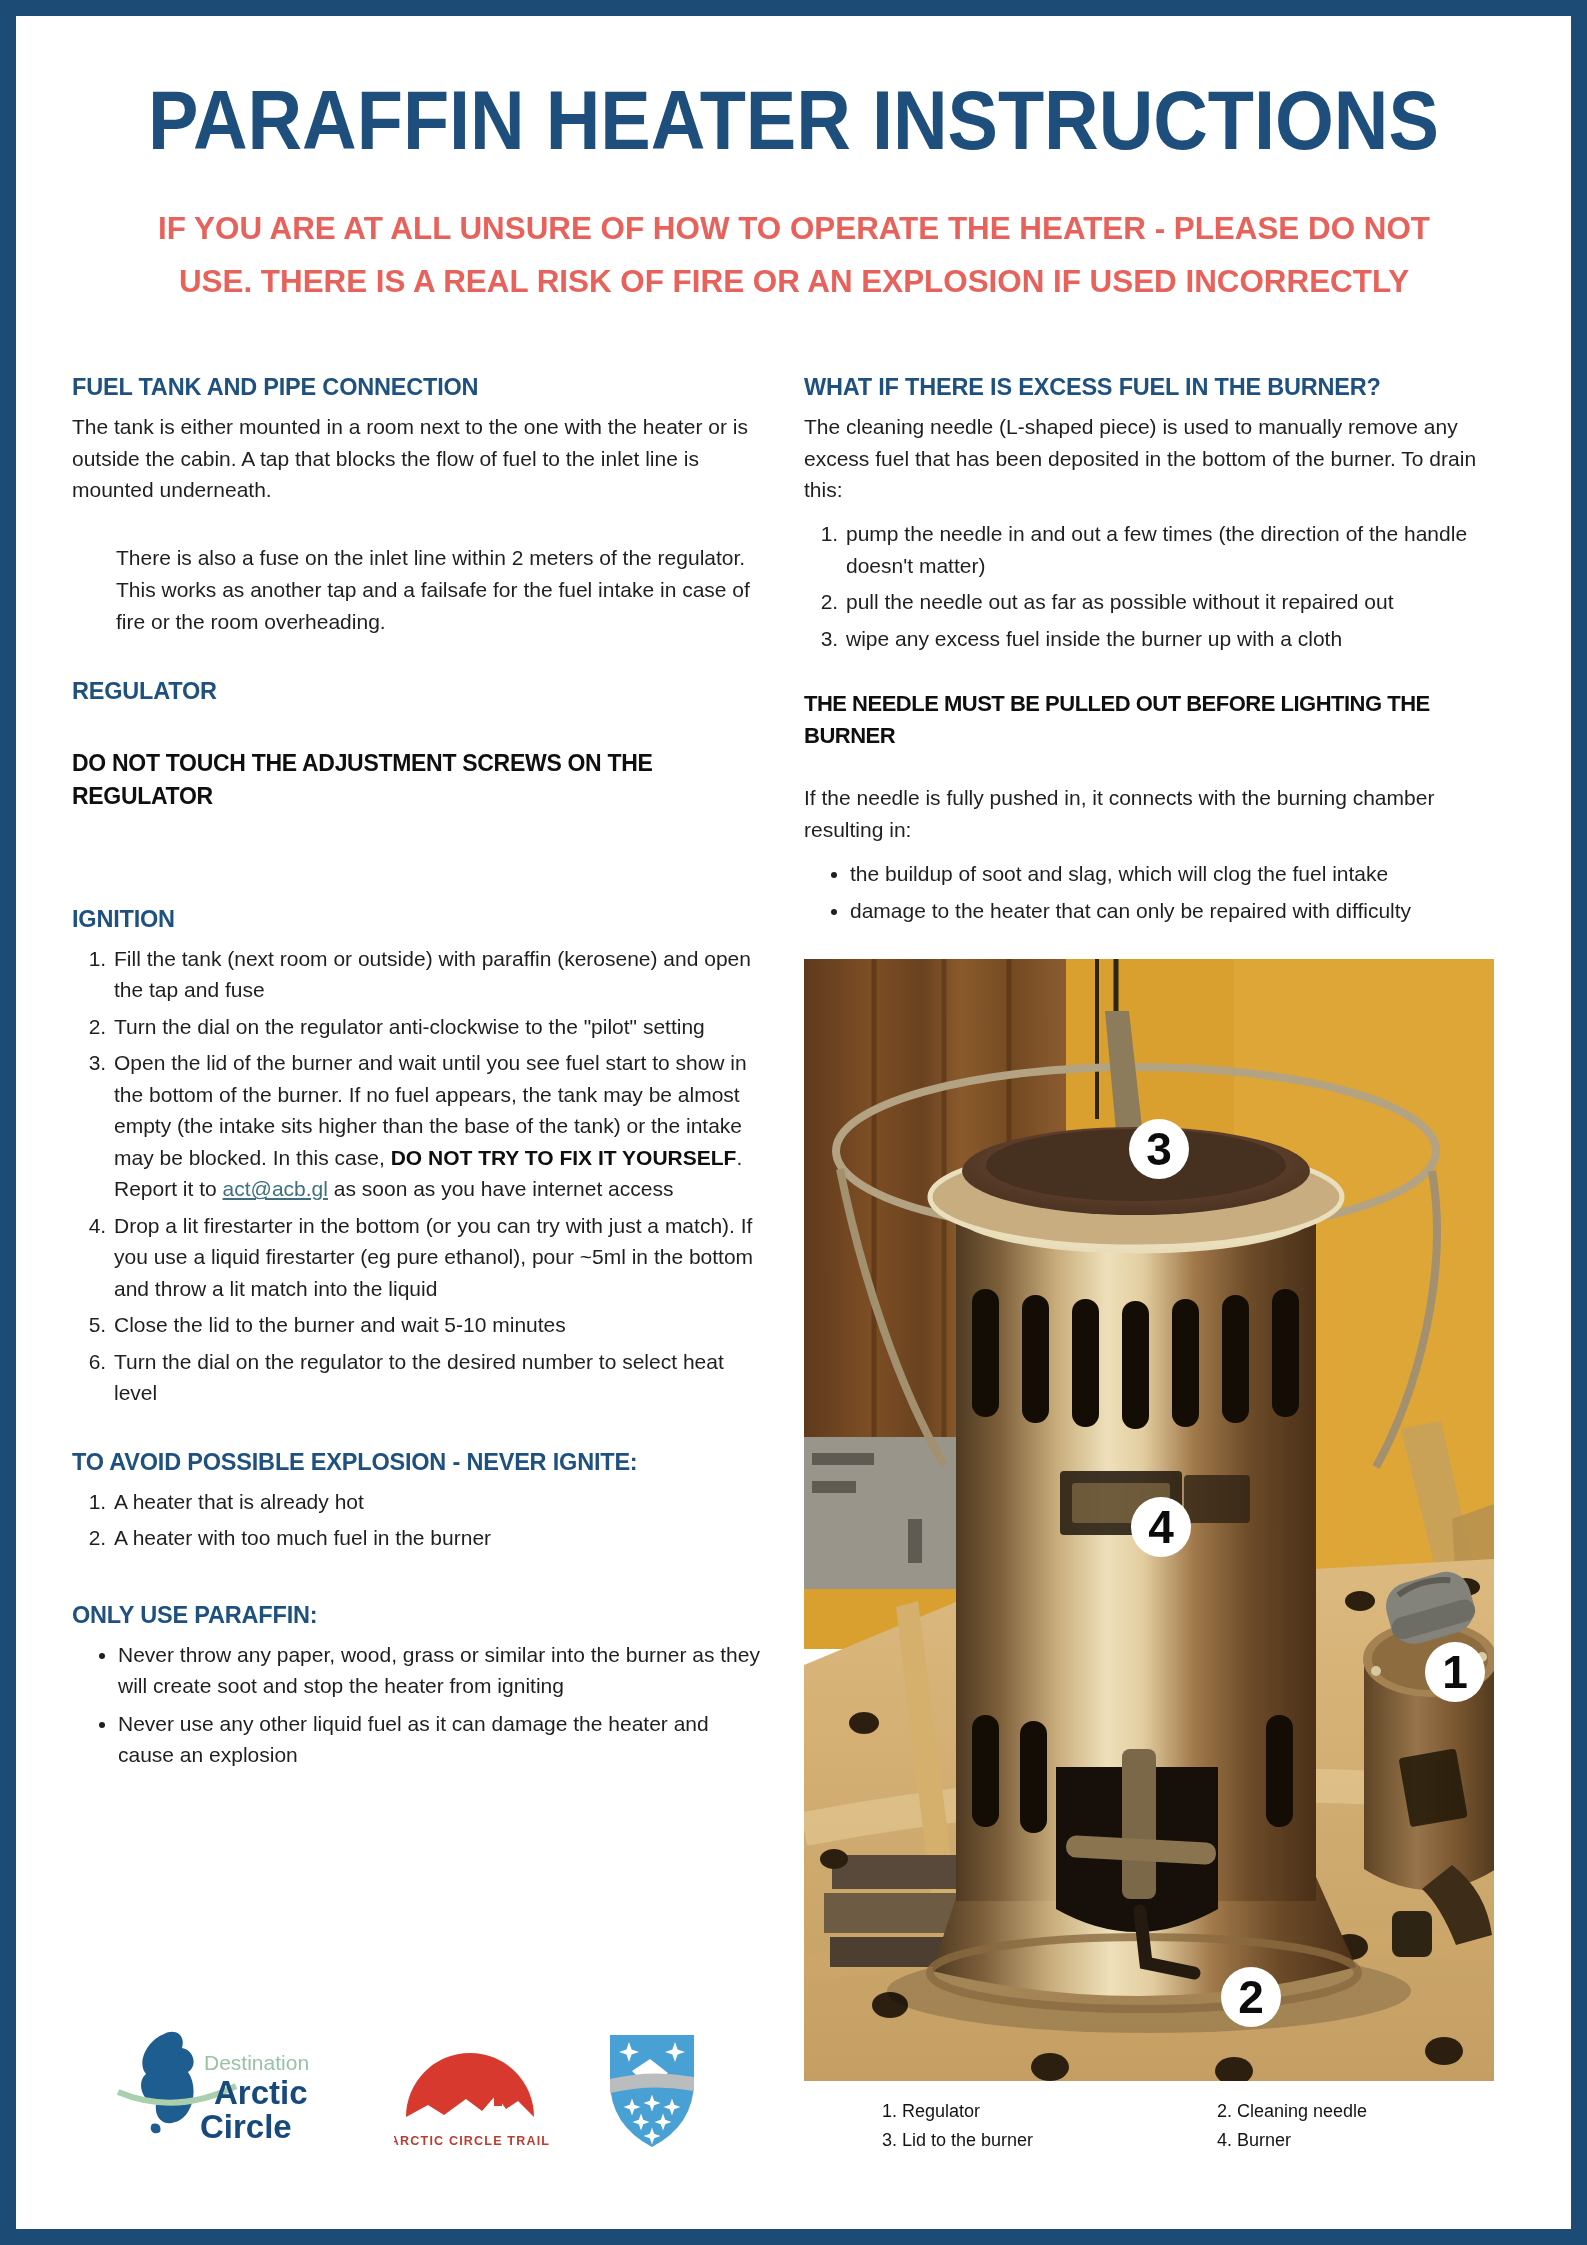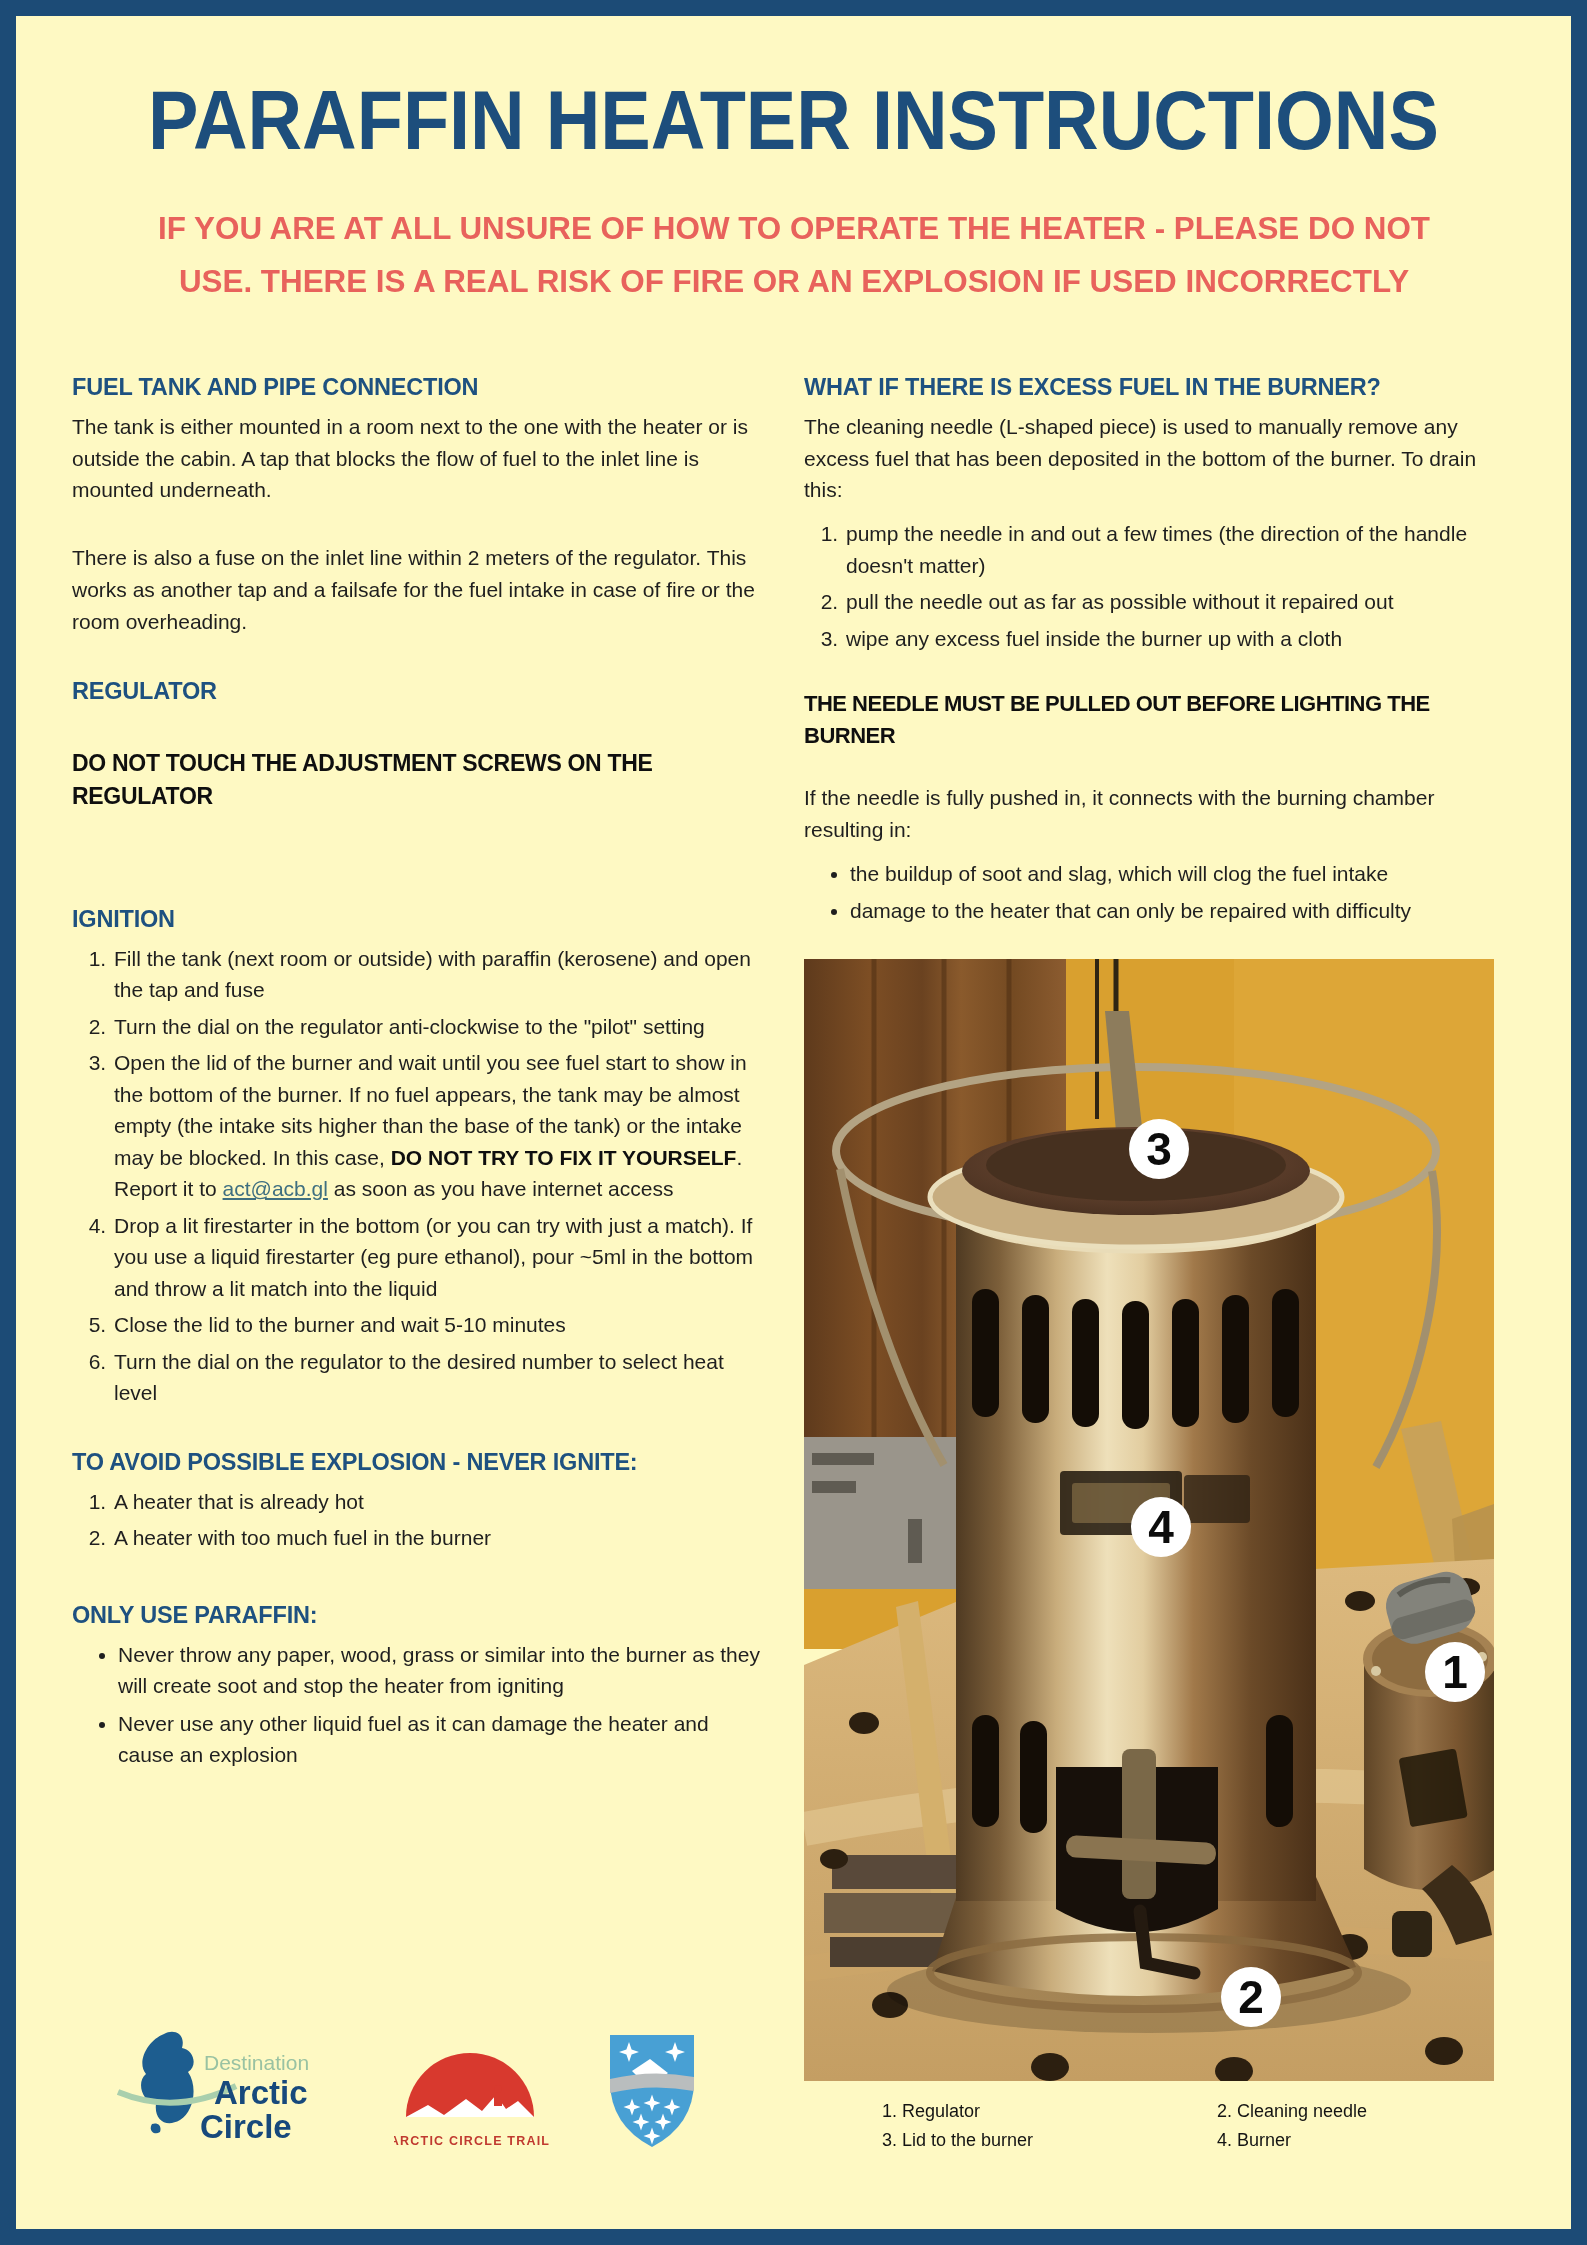--- a/index.html
+++ b/index.html
@@ -1,39 +1,39 @@
 <!DOCTYPE html>
 <html><head>
 <meta charset="utf-8">
 <style>
   html,body{margin:0;padding:0;background:#e8e8e8;}
   .page{
     position:relative; width:1587px; height:2245px; box-sizing:border-box;
-    background:#fef9c3; border:16px solid #1c4b76; overflow:hidden;
+    background:#ffffff; border:16px solid #1c4b76; overflow:hidden;
     font-family:"Liberation Sans", sans-serif; color:#1f1f1f; margin:0 auto;
   }
   .title{
     margin:62px 0 0; text-align:center; color:#1d4e7c; font-weight:bold;
     font-size:84px; line-height:1; white-space:nowrap;
     transform:scaleX(0.9); transform-origin:center;
   }
   .warning{
     margin:40px auto 0; max-width:1380px; text-align:center;
     color:#e8625c; font-weight:bold; font-size:32px; line-height:1.65;
     transform:scaleX(0.98); transform-origin:center;
   }
   .columns{display:flex; margin-top:66px; padding:0 56px; gap:44px;}
   .col-left{width:688px; flex:none;}
   .col-right{flex:1; min-width:0;}
   h2.sec{
     color:#1e5180; font-size:23.5px; font-weight:bold; margin:0 0 10px;
     letter-spacing:-0.2px;
   }
   p.body{font-size:21px; line-height:1.52; margin:0 0 12px;}
-  p.body.gap{margin-top:36px;}
+  p.body.gap{margin-top:36px;margin-left:44px;}
   p.shout{
     font-size:23px; font-weight:bold; color:#0f0f0f; line-height:1.45;
     margin:42px 0 0; letter-spacing:-0.3px;
   }
   p.shout.tight{margin:34px 0 0; font-size:22px; letter-spacing:-0.5px;}
   ol.num{margin:4px 0 0; padding-left:40px; font-size:21px; line-height:1.5;}
   ol.num li{margin-bottom:5px; padding-left:2px;}
   ul.dot{margin:6px 0 0; padding-left:46px; font-size:21px; line-height:1.5; list-style:disc;}
   ul.dot li{margin-bottom:6px;}
   .mt-ignition{margin-top:92px;}

